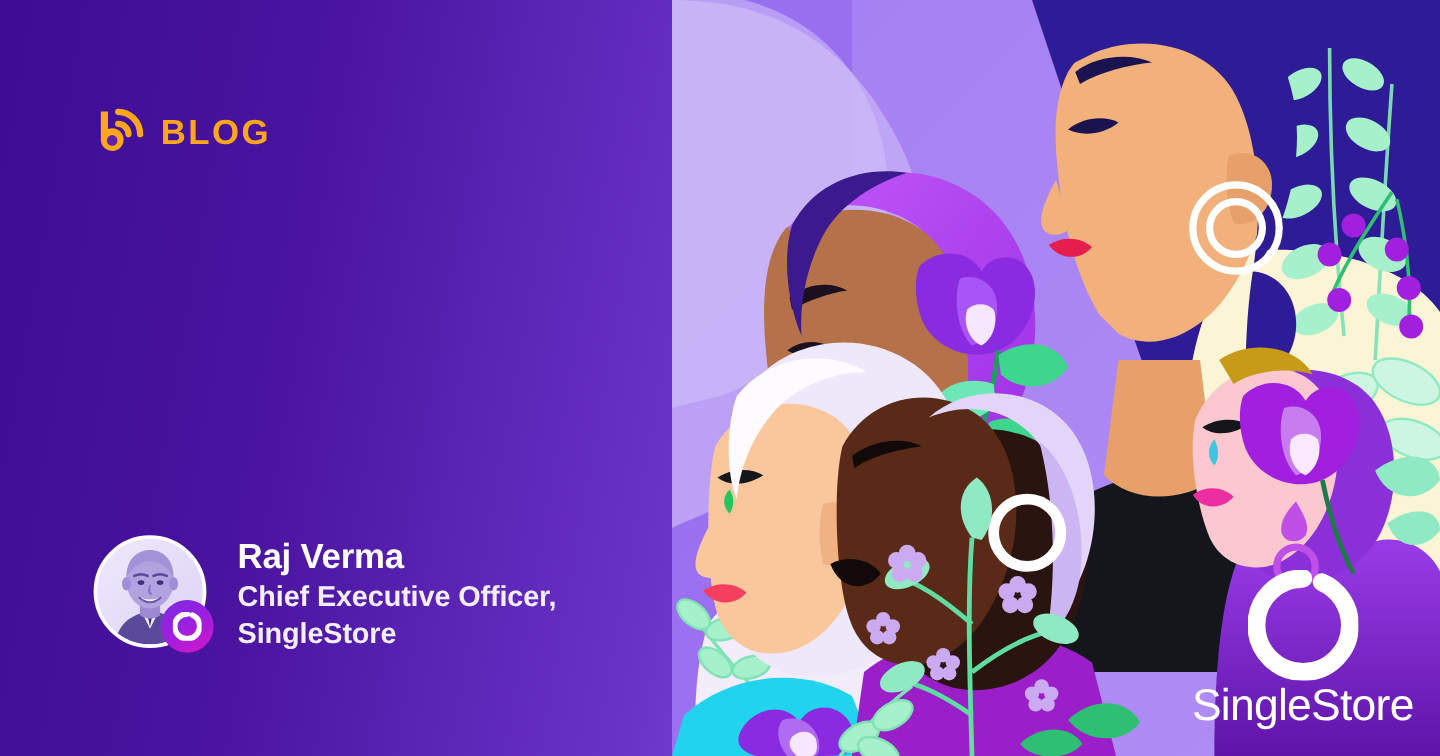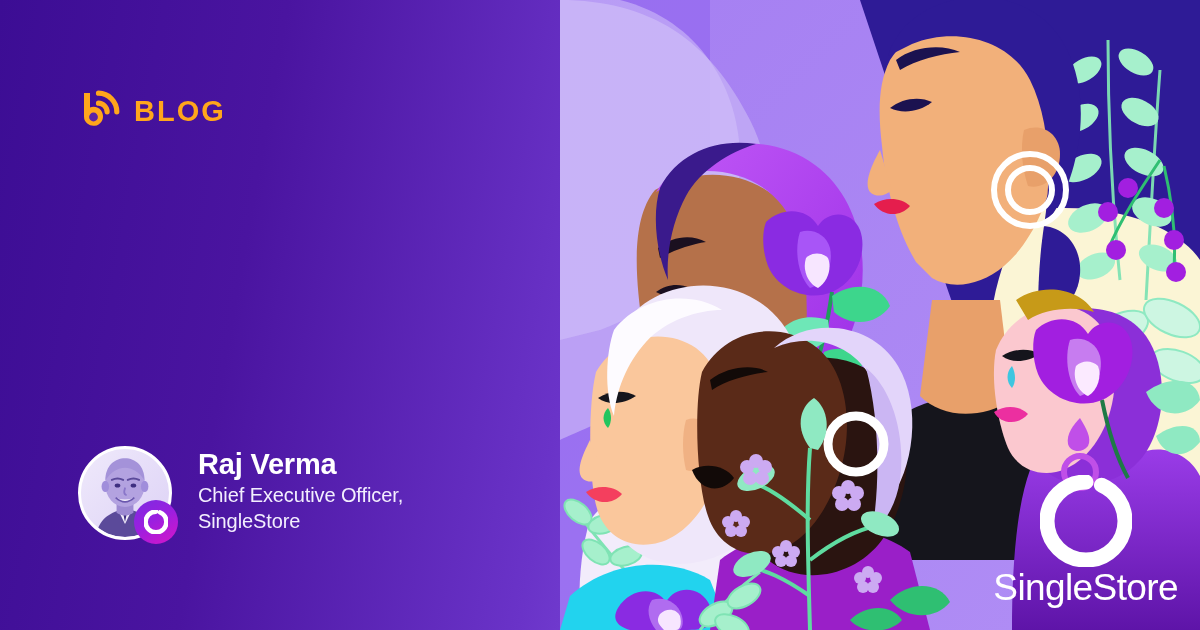--- a/index.html
+++ b/index.html
@@ -100,22 +100,22 @@
 
   .author-text { line-height: 1.28; }
   .author-name {
     color: #ffffff;
     font-size: 29px;
     font-weight: bold;
     letter-spacing: -0.2px;
   }
   .author-title {
     color: #f3eefe;
-    font-size: 20px;
-    font-weight: normal;
+    font-size: 24px;
+    font-weight: bold;
     letter-spacing: -0.1px;
     white-space: pre-line;
   }
 
   
   .brand {
     position: absolute;
     right: 22px; bottom: 24px;
     z-index: 6;
     display: flex;

